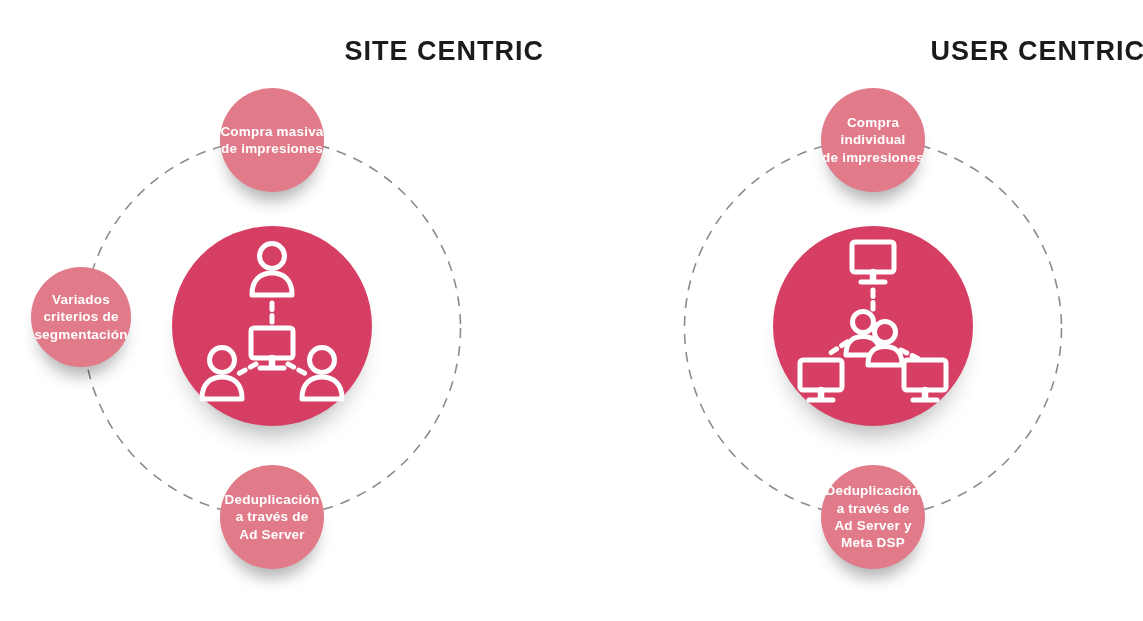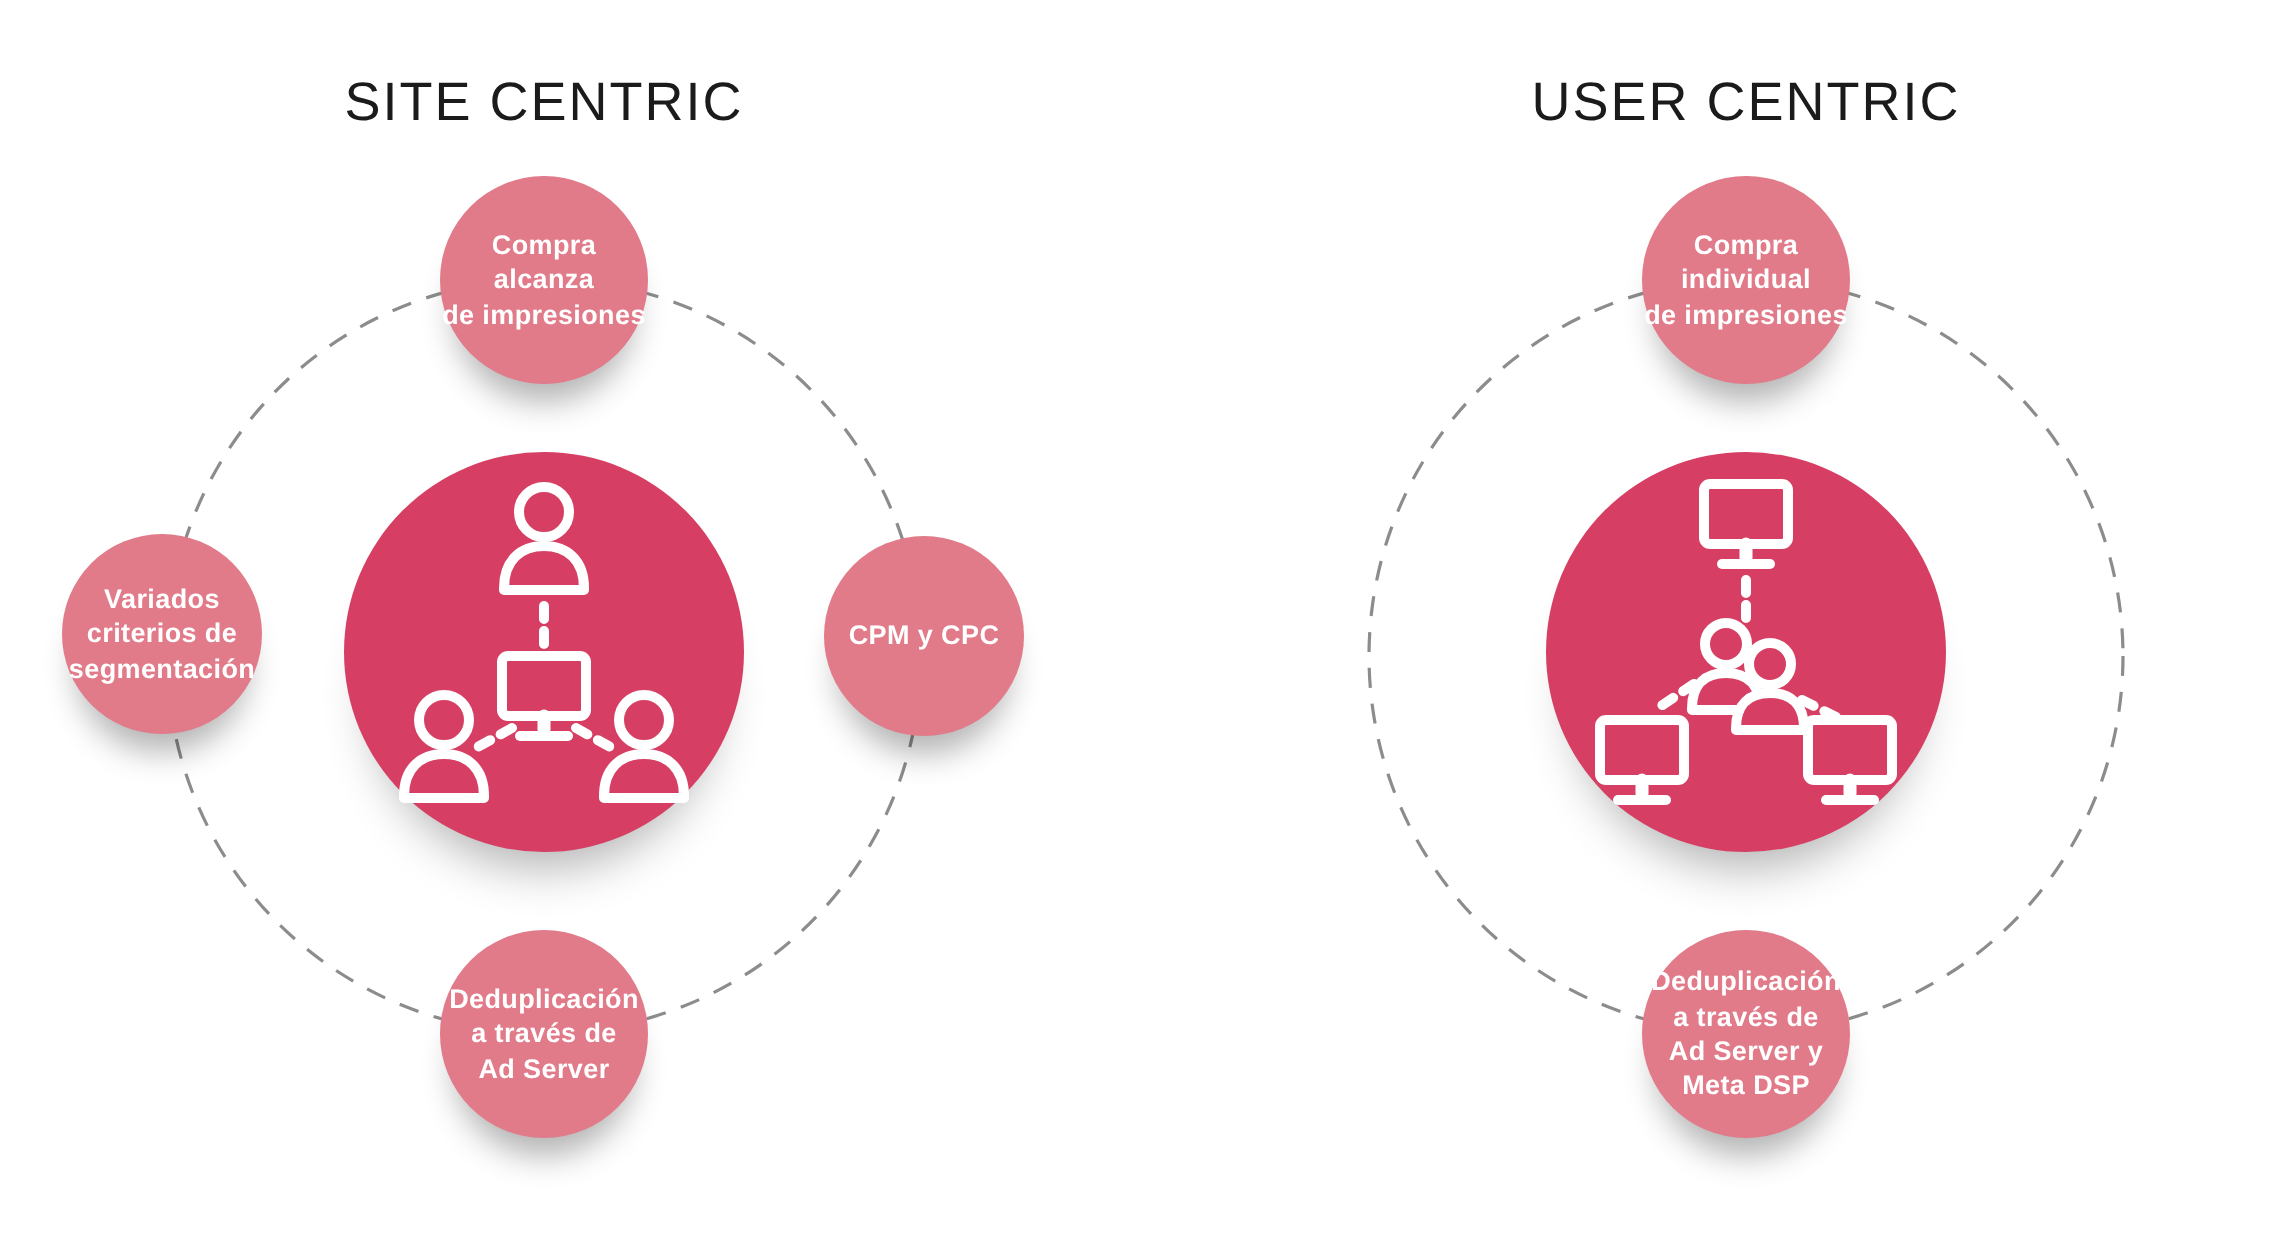--- a/index.html
+++ b/index.html
@@ -16,22 +16,22 @@
     width:1143px;height:621px;
     background:#ffffff;
     overflow:hidden;
     font-family:"Liberation Sans","DejaVu Sans",sans-serif;
   }
   .diagram{position:absolute;top:0;width:544px;height:621px;}
   .diagram.left{left:0;}
   .diagram.right{left:601px;}
   .title{
     position:absolute;top:36px;left:0;width:544px;
-    text-align:center;
-    font-size:27px;font-weight:400;
+    text-align:right;
+    font-size:27px;font-weight:700;
     letter-spacing:1px;
     color:var(--title-text);
   }
   .ring{position:absolute;left:82px;top:138px;width:380px;height:380px;}
   .ring circle{fill:none;stroke:var(--ring);stroke-width:1.6;stroke-dasharray:10 8;}
   .center-circle{
     position:absolute;left:172px;top:226px;
     width:200px;height:200px;border-radius:50%;
     background:var(--center-circle);
     display:flex;align-items:center;justify-content:center;
@@ -85,26 +85,25 @@
         <line class="icon-stroke icon-dash" x1="116" y1="138" x2="134" y2="148"></line>
 
         <circle class="icon-stroke" cx="50" cy="134" r="12.5"></circle>
         <path class="icon-stroke" d="M30,172 c0,-14 8.5,-21 20,-21 c11.5,0 20,7 20,21 v1 h-40 z"></path>
 
         <circle class="icon-stroke" cx="150" cy="134" r="12.5"></circle>
         <path class="icon-stroke" d="M130,172 c0,-14 8.5,-21 20,-21 c11.5,0 20,7 20,21 v1 h-40 z"></path>
       </svg>
     </div>
 
-    <div class="node top">Compra alcanza
+    <div class="node top">Compra masiva
 de impresiones</div>
     <div class="node left">Variados
 criterios de
 segmentación</div>
-    <div class="node right">CPM y CPC</div>
     <div class="node bottom">Deduplicación
 a través de
 Ad Server</div>
   </section>
 
   <section class="diagram right">
     <h1 class="title">USER CENTRIC</h1>
 
     <svg class="ring" viewBox="0 0 380 380">
       <circle cx="190" cy="190" r="188.5"></circle>

